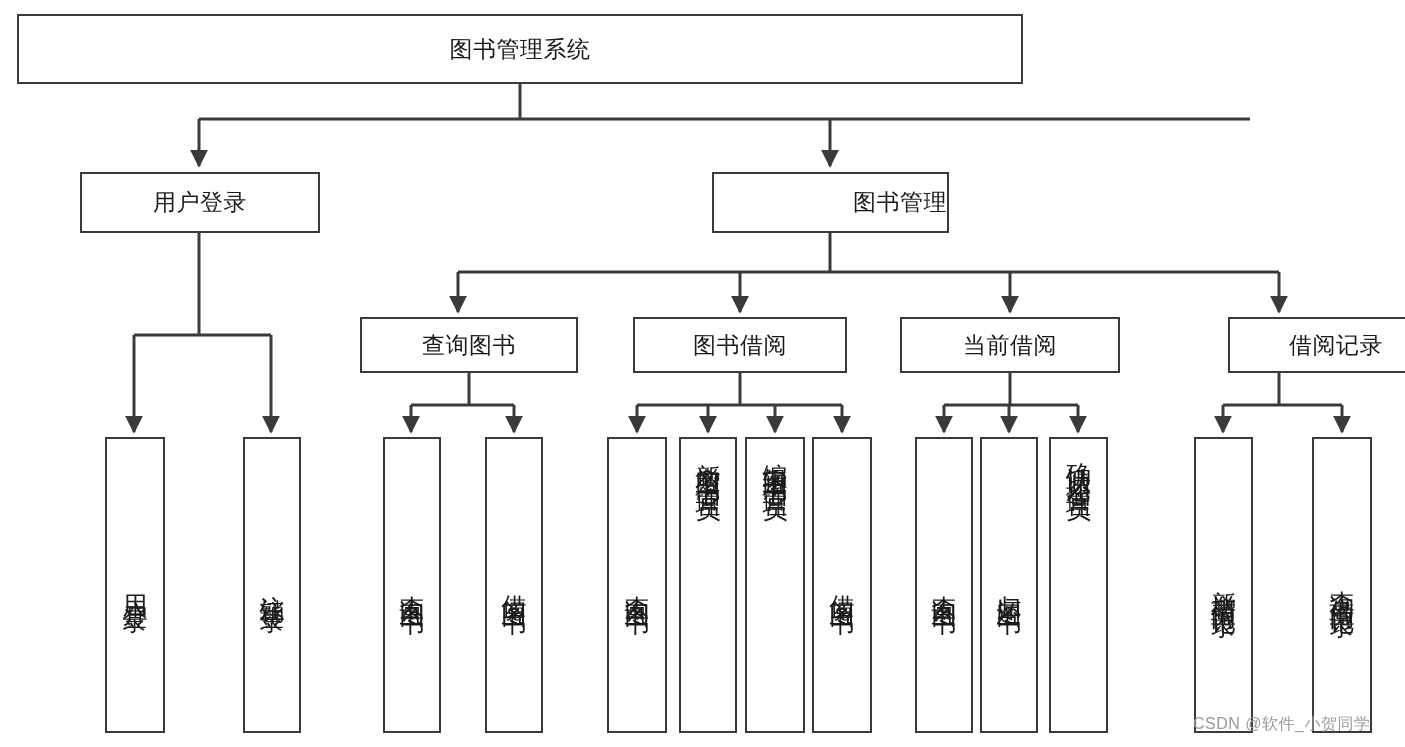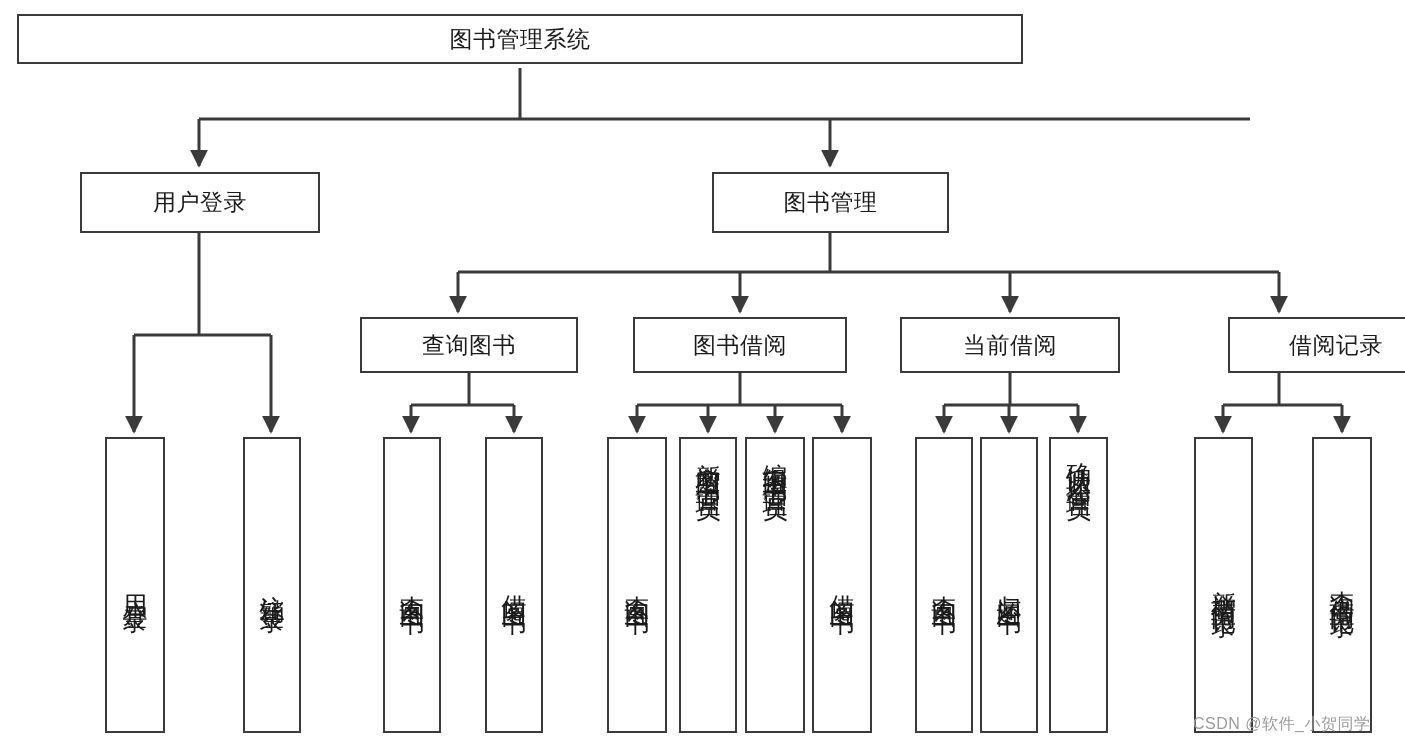--- a/index.html
+++ b/index.html
@@ -126,28 +126,28 @@
       <path d="M 1009 405 L 1009 432" marker-end="url(#arrow)"></path>
       <path d="M 1078 405 L 1078 432" marker-end="url(#arrow)"></path>
 
       <path d="M 1279 373 L 1279 405"></path>
       <path d="M 1223 405 L 1342 405"></path>
       <path d="M 1223 405 L 1223 432" marker-end="url(#arrow)"></path>
       <path d="M 1342 405 L 1342 432" marker-end="url(#arrow)"></path>
     </g>
   </svg>
 
-  <div class="node root horiz" style="left:17px; top:14px; width:1006px; height:50px;">
+  <div class="node root horiz" style="left:17px; top:14px; width:1006px; height:70px;">
     <span class="label">图书管理系统</span>
   </div>
 
   <div class="node horiz" style="left:80px; top:172px; width:240px; height:61px;">
     <span class="label">用户登录</span>
   </div>
-  <div class="node horiz" style="left:712px; top:172px; width:237px; height:61px;">
+  <div class="node horiz" style="left:712px; top:172px; width:237px; height:61px;justify-content:flex-end;">
     <span class="label">图书管理</span>
   </div>
 
   <div class="node horiz" style="left:360px; top:317px; width:218px; height:56px;">
     <span class="label">查询图书</span>
   </div>
   <div class="node horiz" style="left:633px; top:317px; width:214px; height:56px;">
     <span class="label">图书借阅</span>
   </div>
   <div class="node horiz" style="left:900px; top:317px; width:220px; height:56px;">

